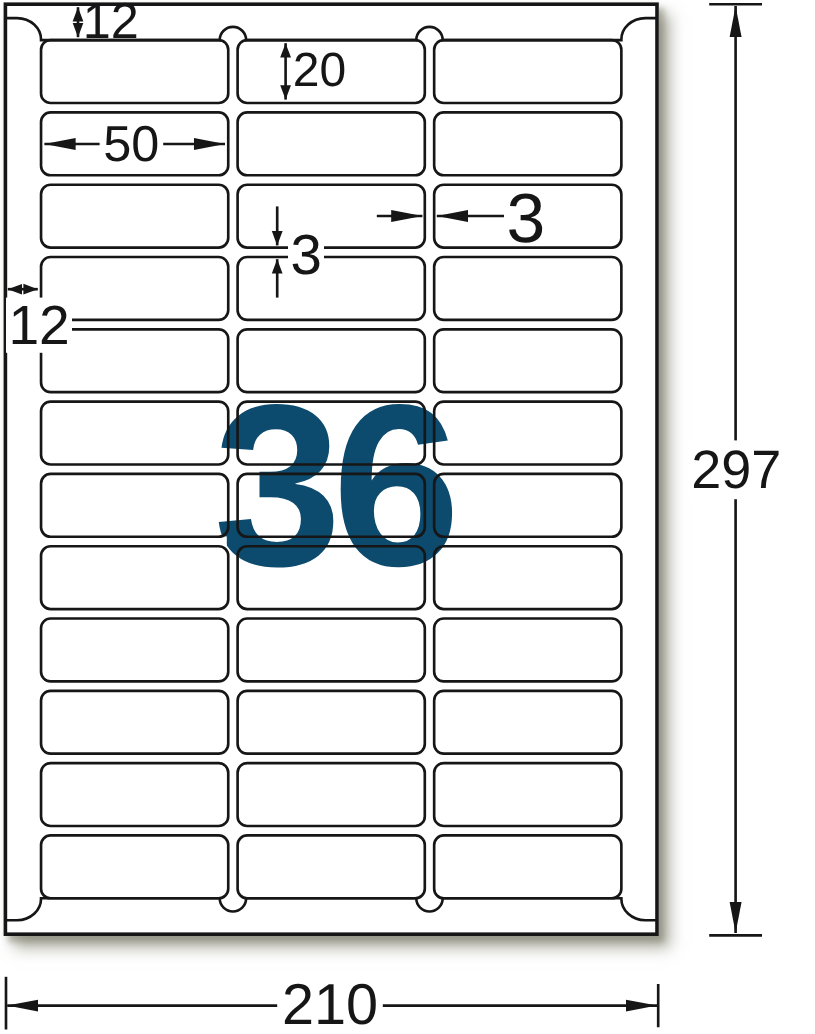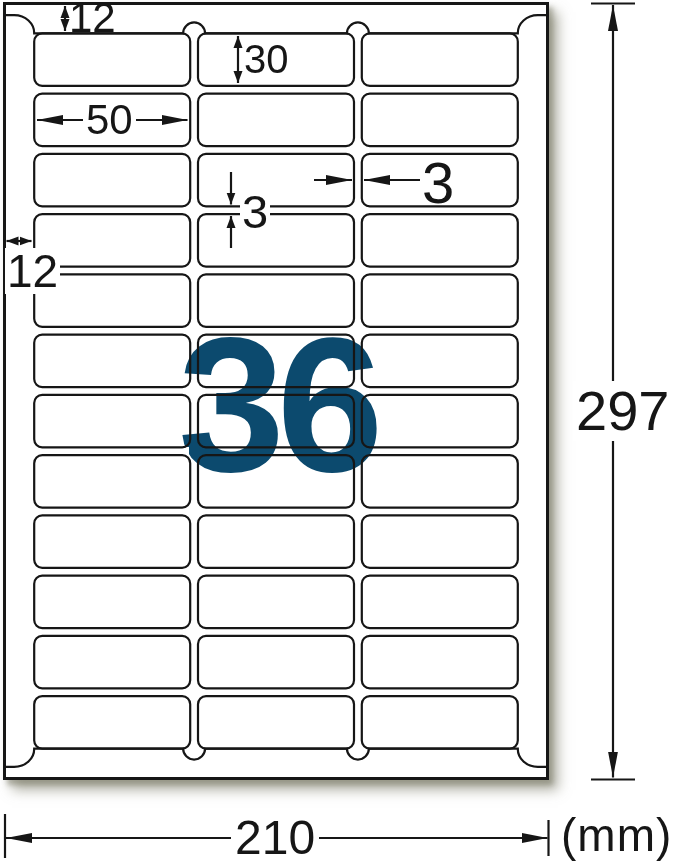--- a/index.html
+++ b/index.html
@@ -12,21 +12,21 @@
       font-size:192px;font-weight:bold;line-height:1;letter-spacing:-8px;}
   .strip{position:absolute;z-index:2;background:#fff;}
   #art{position:absolute;left:0;top:0;z-index:3;}
   .dim{position:absolute;z-index:4;color:#161616;line-height:1;white-space:nowrap;}
   #d-top12 {left:69px;  top:-3px;  font-size:42px;}
   #d-20    {left:244px; top:39px;  font-size:40px;}
   #d-60    {left:83px;  top:99px;  font-size:42px; background:#fff; padding:0 3px;}
   #d-3col  {left:422px; top:154px; font-size:58px;}
   #d-3row  {left:240px; top:188px; font-size:47px; background:#fff; padding:0 2px;}
   #d-left12{left:5px;   top:248px; font-size:46px; background:#fff; padding:0 2px;}
-  #d-297   {left:573px; top:381px; font-size:56px; background:#fff; padding:2px 3px;}
+  #d-297   {left:573px; top:367px; font-size:45px; background:#fff; padding:2px 3px;}
   #d-210   {left:231px; top:814px; font-size:48px; background:#fff; padding:0 4px;}
   #d-mm    {left:561px; top:812px; font-size:46px; letter-spacing:1px;}
 </style>
 </head>
 <body>
 
 <div class="canvas">
   <div class="sheet"></div>
 
   <div class="wm" style="color: #0c4a6e;">36</div>
@@ -102,21 +102,20 @@
       <line x1="6.5" y1="241" x2="31.5" y2="241" stroke="#161616" stroke-width="2.2" marker-start="url(#aS)" marker-end="url(#aS)"></line>
       <line x1="613" y1="5" x2="613" y2="777.5" stroke="#161616" stroke-width="2.2" marker-start="url(#aL)" marker-end="url(#aL)"></line>
       <line x1="591" y1="3.5" x2="635" y2="3.5" stroke="#161616" stroke-width="2.2"></line>
       <line x1="591" y1="779.5" x2="635" y2="779.5" stroke="#161616" stroke-width="2.2"></line>
       <line x1="6" y1="838" x2="547.5" y2="838" stroke="#161616" stroke-width="2.2" marker-start="url(#aL)" marker-end="url(#aL)"></line>
       <line x1="5" y1="814" x2="5" y2="858" stroke="#161616" stroke-width="2.2"></line>
       <line x1="548.5" y1="820" x2="548.5" y2="856" stroke="#161616" stroke-width="2.2"></line>
     </svg>
 
   <div class="dim" id="d-top12">12</div>
-  <div class="dim" id="d-20">30</div>
+  <div class="dim" id="d-20">20</div>
   <div class="dim" id="d-60">50</div>
   <div class="dim" id="d-3col">3</div>
   <div class="dim" id="d-3row">3</div>
   <div class="dim" id="d-left12">12</div>
   <div class="dim" id="d-297">297</div>
   <div class="dim" id="d-210">210</div>
-  <div class="dim" id="d-mm">(mm)</div>
 </div>
 
 </body></html>

